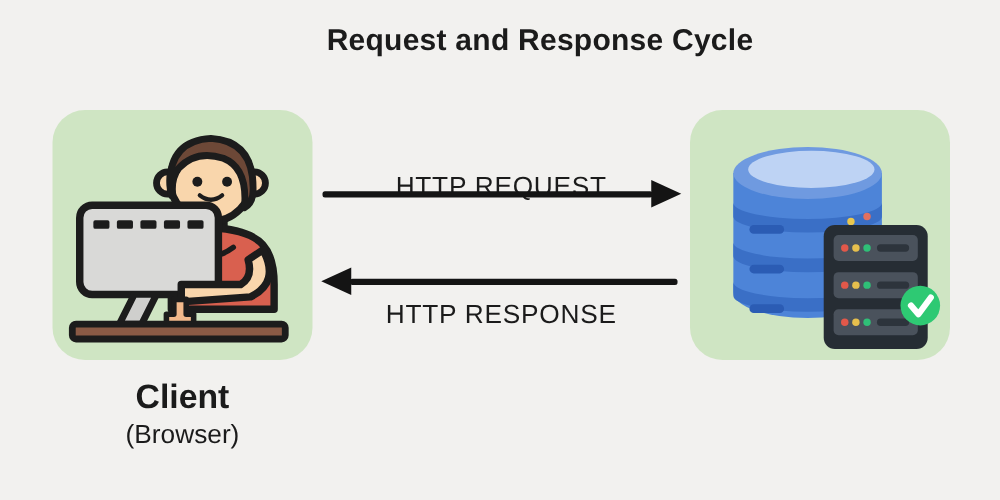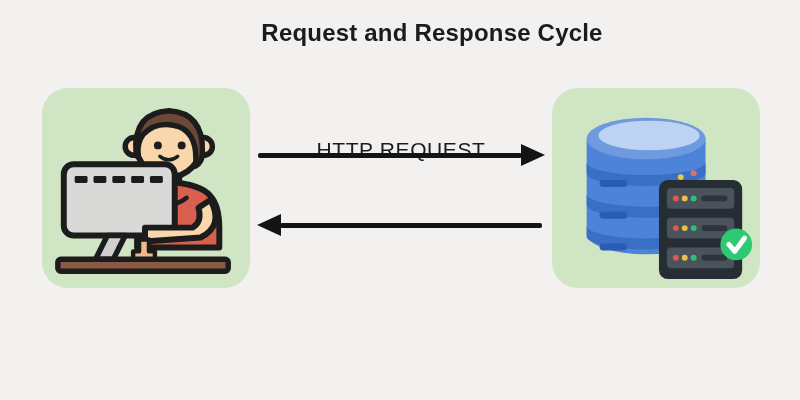--- a/index.html
+++ b/index.html
@@ -137,18 +137,23 @@
       </g>
     </svg>
   </div>
 
   <div class="arrow-label req-label">HTTP REQUEST</div>
   <div class="arrow-line req-line"></div>
   <div class="arrowhead req-head"></div>
 
   <div class="arrowhead res-head"></div>
   <div class="arrow-line res-line"></div>
+  <div class="arrow-label res-label">HTTP RESPONSE</div>
 
+  <div class="caption caption-client">
+    <div class="caption-main">Client</div>
+    <div class="caption-sub">(Browser)</div>
+  </div>
 
   <div class="caption caption-server">
   </div>
 
 </div>
 
 </body></html>

